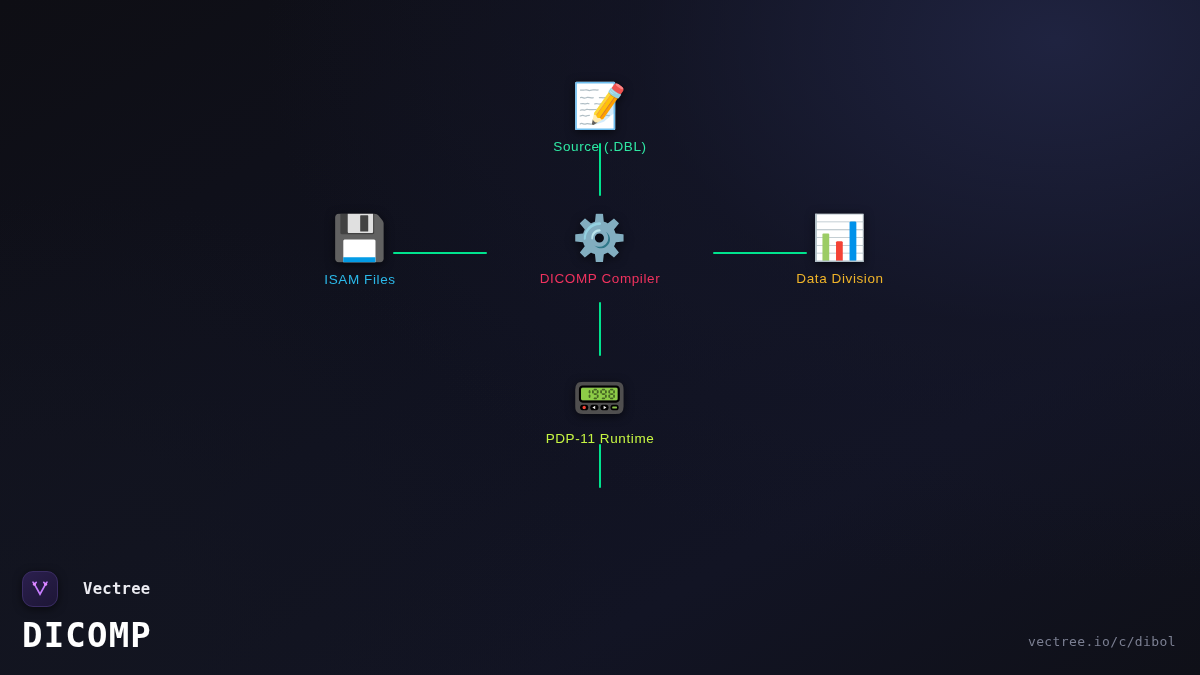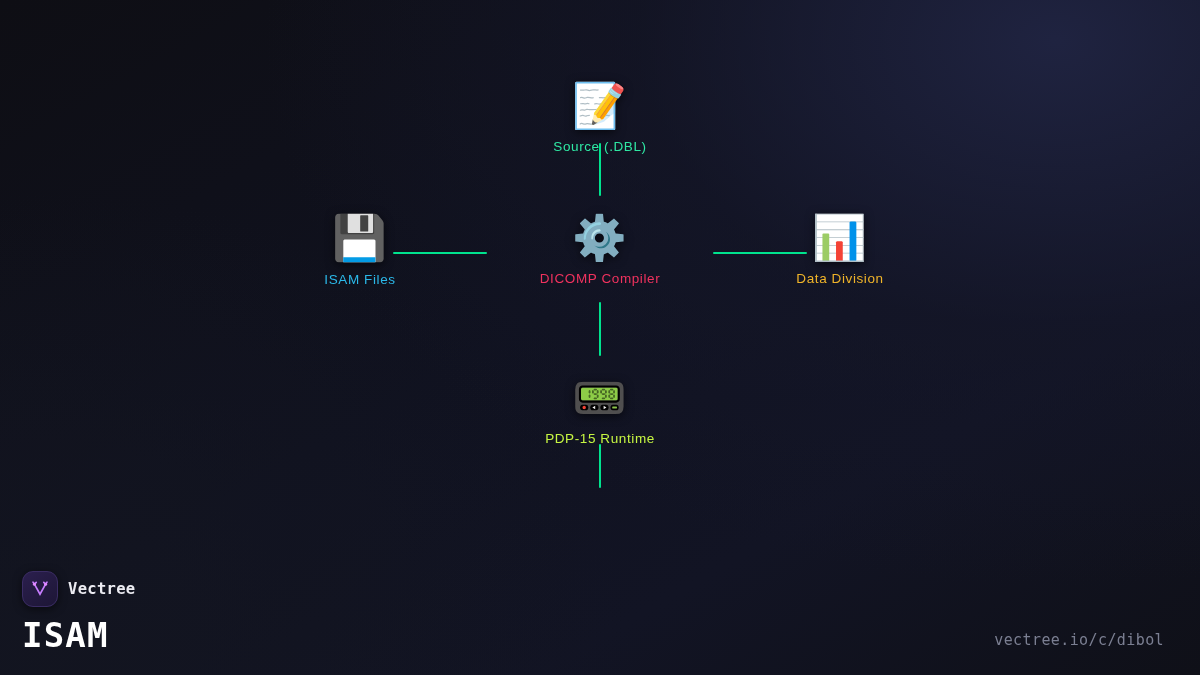--- a/index.html
+++ b/index.html
@@ -62,21 +62,21 @@
 
   
   #brand {
     position: absolute;
     left: 22px;
     bottom: 20px;
   }
   #brand-row {
     display: flex;
     align-items: center;
-    gap: 10px;
+    gap: 25px;
   }
   #brand-logo {
     width: 34px;
     height: 34px;
     border-radius: 11px;
     background: linear-gradient(145deg, #2b1f4e 0%, #231a40 55%, #1d1636 100%);
     border: 1px solid #3a2c63;
     box-shadow: 0 2px 8px rgba(0,0,0,0.55);
     display: flex;
     align-items: center;
@@ -93,24 +93,24 @@
     margin-top: 8px;
     font-family: "DejaVu Sans Mono", "Liberation Mono", monospace;
     font-size: 34px;
     font-weight: bold;
     color: #ffffff;
     letter-spacing: 1.2px;
     line-height: 40px;
   }
   #site-url {
     position: absolute;
-    right: 36px;
+    right: 24px;
     bottom: 26px;
     font-family: "DejaVu Sans Mono", "Liberation Mono", monospace;
-    font-size: 15px;
+    font-size: 13px;
     color: #7b7f92;
     letter-spacing: 0.4px;
     text-align: right;
   }
 </style>
 </head>
 <body>
 
 <div id="canvas">
 
@@ -137,39 +137,39 @@
       <span class="label" style="color:#f0325e;">DICOMP Compiler</span>
     </div>
 
     <div class="node" style="left:840px; top:212px;">
       <span class="glyph">📊</span>
       <span class="label" style="color:#f0b429;">Data Division</span>
     </div>
 
     <div class="node" style="left:600px; top:372px;">
       <span class="glyph">📟</span>
-      <span class="label" style="color:#c6f542;">PDP-15 Runtime</span>
+      <span class="label" style="color:#c6f542;">PDP-11 Runtime</span>
     </div>
   </div>
 
   <div id="brand">
     <div id="brand-row">
       <div id="brand-logo">
         <svg width="22" height="22" viewBox="0 0 22 22" aria-hidden="true">
           <g stroke="#c77dff" stroke-width="1.7" fill="none" stroke-linecap="round">
             <path d="M5.4 6.2 L11 16.2 L16.6 6.2"></path>
             <path d="M5.4 6.2 L4.0 4.1"></path>
             <path d="M5.4 6.2 L7.2 4.4"></path>
             <path d="M16.6 6.2 L18.0 4.1"></path>
             <path d="M16.6 6.2 L14.8 4.4"></path>
           </g>
           <circle cx="5.4" cy="6.2" r="1.5" fill="#e28bff"></circle>
           <circle cx="16.6" cy="6.2" r="1.5" fill="#e28bff"></circle>
         </svg>
       </div>
       <div id="brand-name">Vectree</div>
     </div>
-    <div id="brand-title">ISAM</div>
+    <div id="brand-title">DICOMP</div>
   </div>
 
   <div id="site-url">vectree.io/c/dibol</div>
 
 </div>
 
 </body></html>

